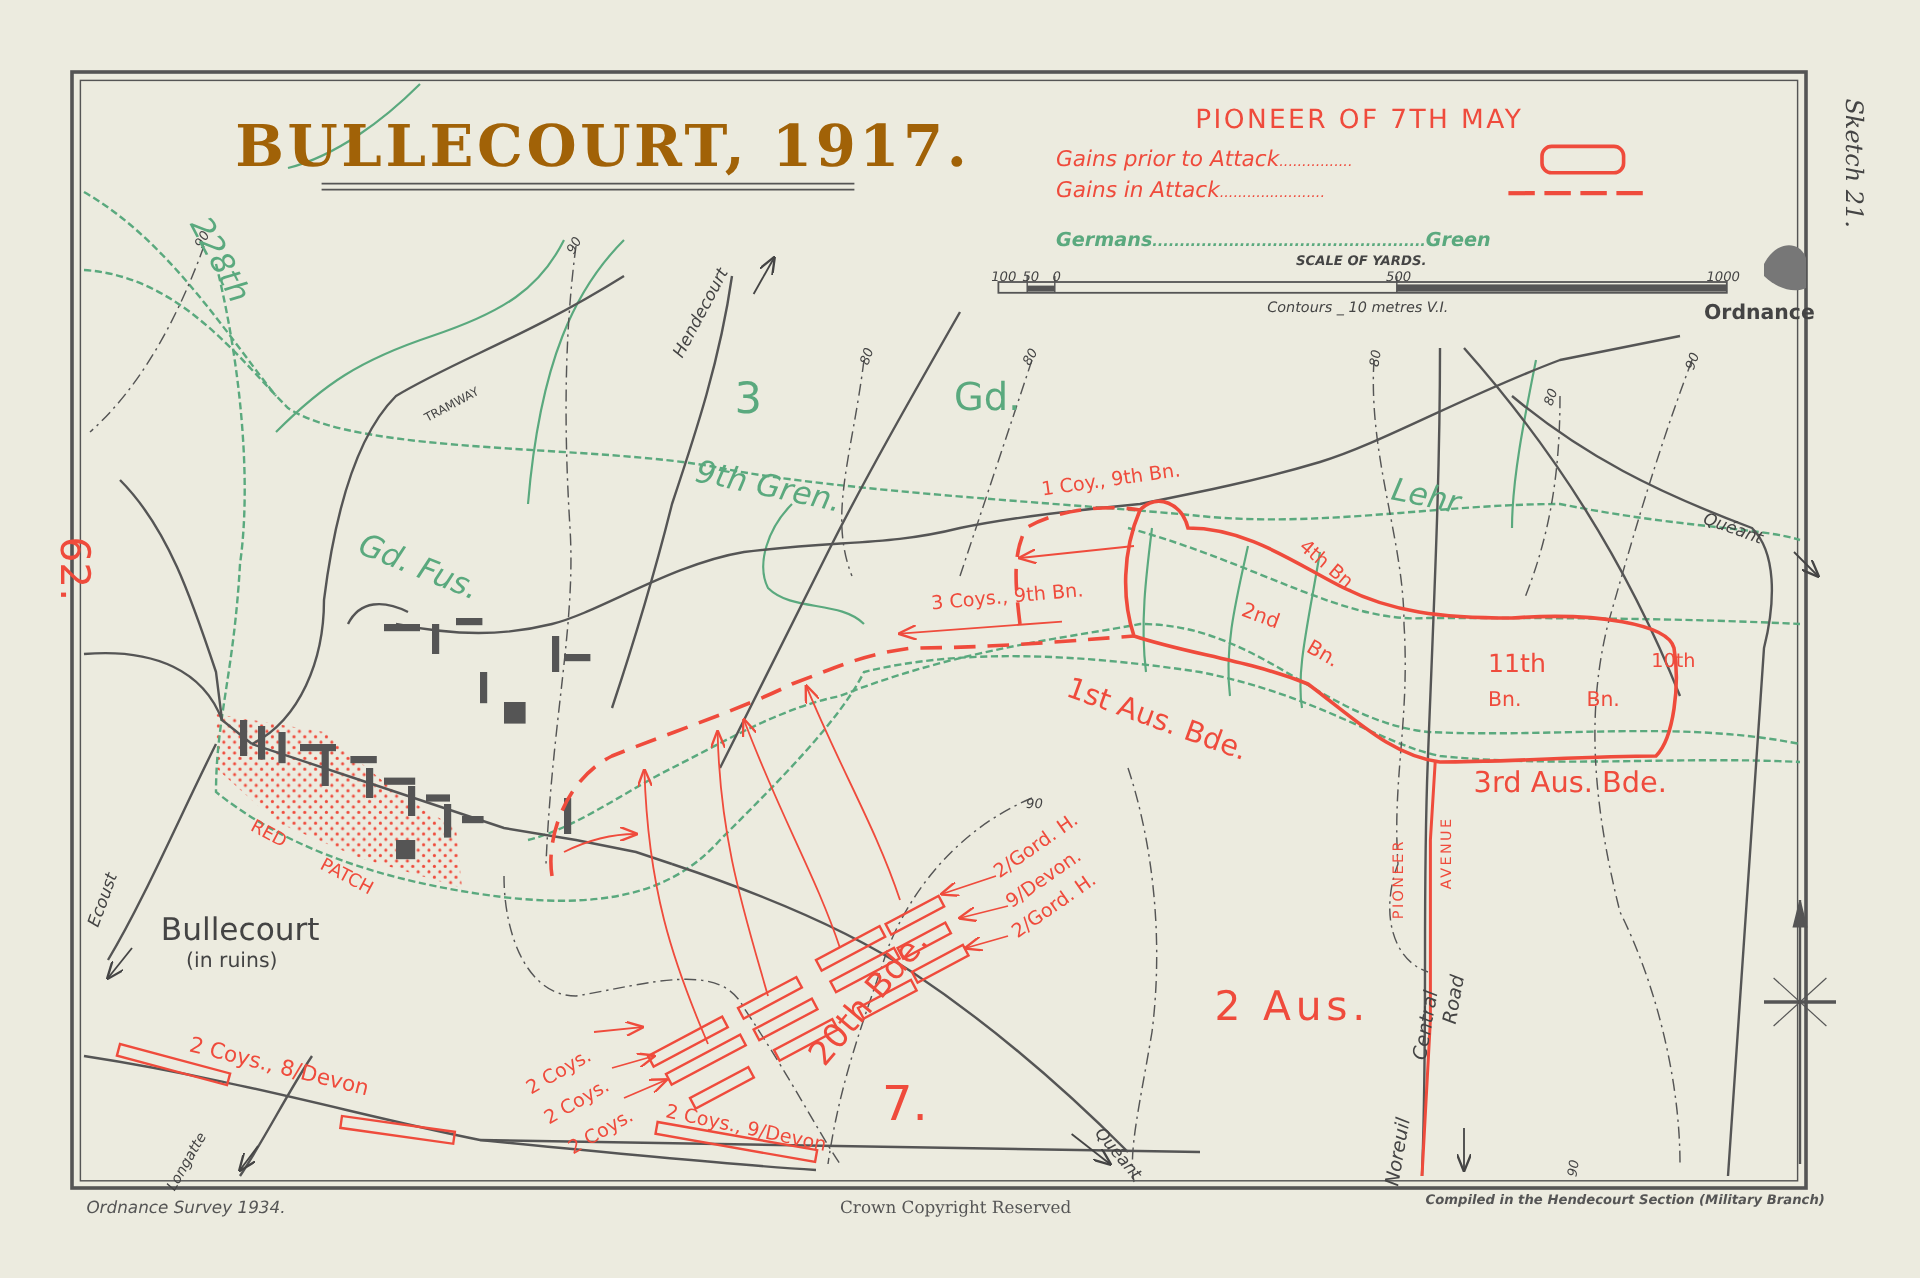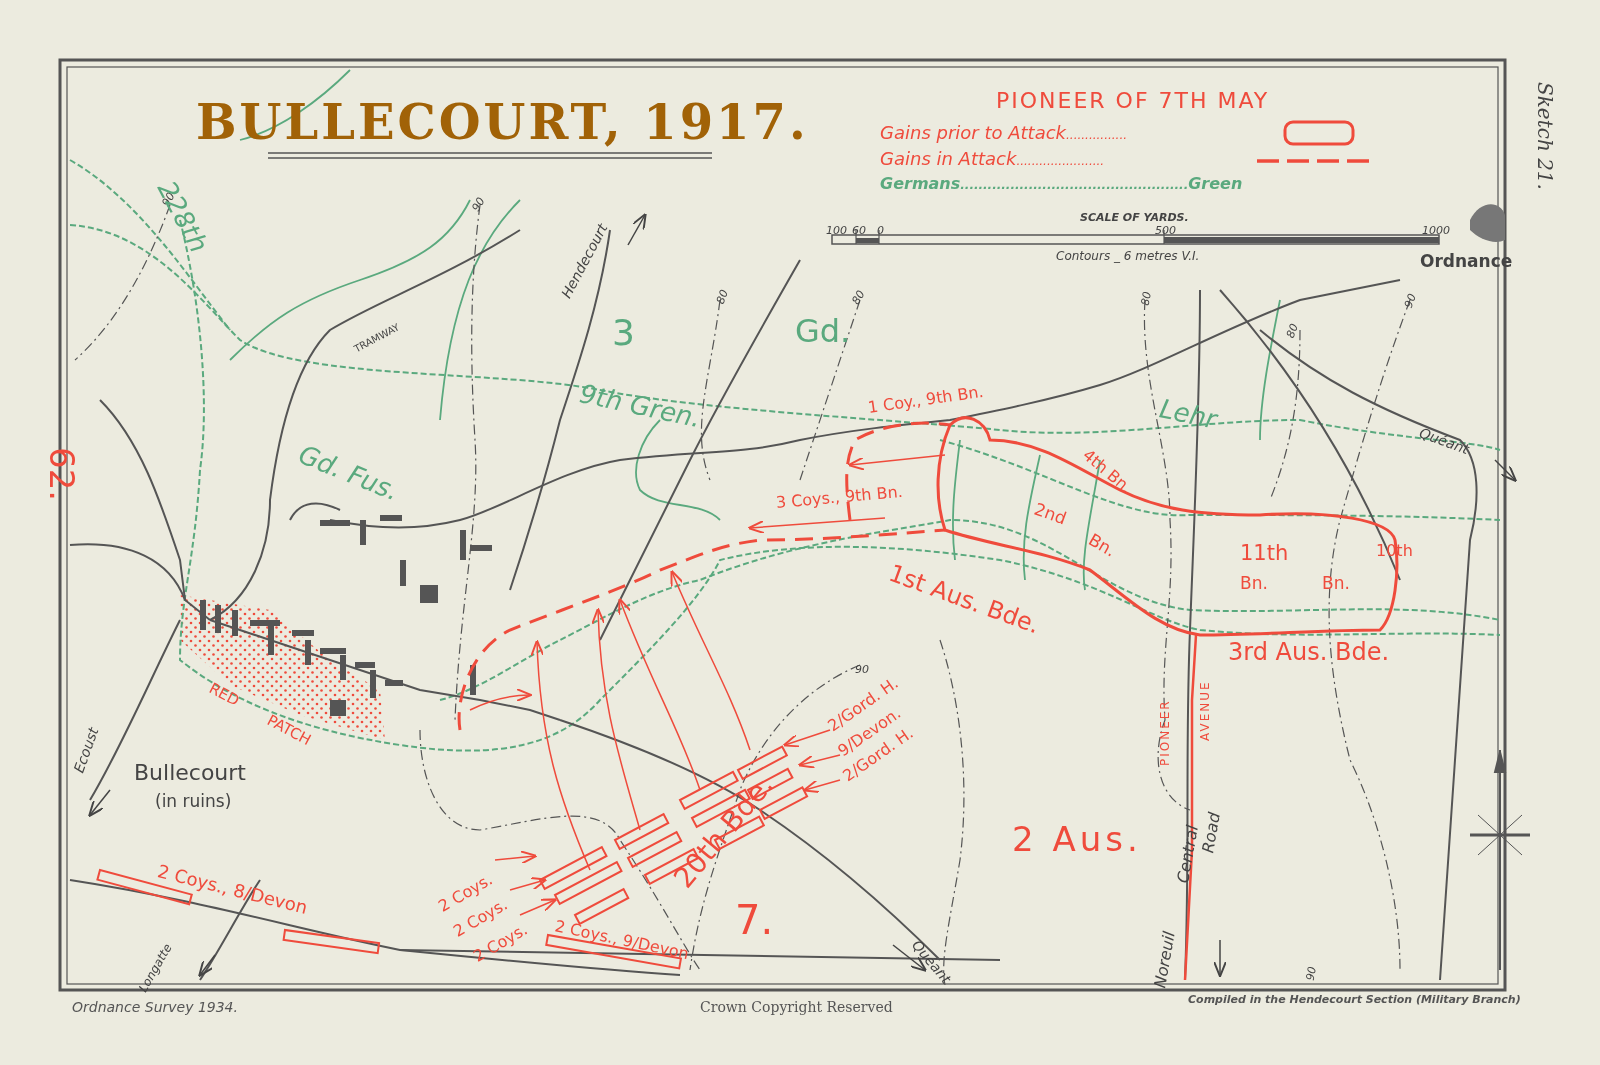--- a/index.html
+++ b/index.html
@@ -1,29 +1,29 @@
 <!DOCTYPE html>
 <html><head>
 <meta charset="utf-8">
 <style>
   html,body{margin:0;padding:0;}
   body{width:1600px;height:1065px;background:#ecebdf;position:relative;overflow:hidden;font-family:"DejaVu Sans",sans-serif;}
   #map{position:absolute;left:0;top:0;width:1600px;height:1065px;}
   .lbl{position:absolute;white-space:nowrap;transform-origin:left center;line-height:1;}
   .red{color:#ef4b3c;}
-  .green{color:#5aa97e;}
+  .green{color:#5aa97e;margin-top:16px;}
   .title{font-family:"DejaVu Serif",serif;font-weight:bold;font-size:48px;letter-spacing:3px;color:#a16207;}
   .legend-title{font-size:22px;letter-spacing:2px;color:#ef4b3c;}
   .legend-row{font-size:18px;font-style:italic;}
   .small-it{font-style:italic;font-size:11px;color:#444;}
   .footer{font-size:14px;color:#555;}
   .unit-r{font-size:20px;color:#ef4b3c;}
   .unit-big{font-size:34px;color:#ef4b3c;}
   .unit-g{font-size:26px;color:#5aa97e;}
-  .place{font-size:22px;color:#444;}
+  .place{font-size:26px;color:#444;}
   .road{font-style:italic;font-size:14px;color:#444;}
   .contour{font-style:italic;font-size:11px;color:#444;}
 </style>
 </head>
 <body>
 
 <svg id="map" viewBox="0 0 1600 1065" xmlns="http://www.w3.org/2000/svg">
   <defs>
     <pattern id="dots" width="9" height="9" patternUnits="userSpaceOnUse">
       <circle cx="2" cy="2" r="1.3" fill="#ef4b3c"></circle>
@@ -197,25 +197,25 @@
 <div class="lbl title" style="left:196px;top:98px;">BULLECOURT, 1917.</div>
 <div class="lbl" style="left:1545px;top:72px;transform:rotate(90deg);font-family:'DejaVu Serif',serif;font-style:italic;font-size:20px;color:#444;">Sketch 21.</div>
 
 <div class="lbl legend-title" style="left:996px;top:90px;">PIONEER OF 7TH MAY</div>
 <div class="lbl legend-row red" style="left:880px;top:124px;"><span>Gains prior to Attack</span><span style="font-size:12px;">................</span></div>
 <div class="lbl legend-row red" style="left:880px;top:150px;"><span>Gains in Attack</span><span style="font-size:12px;">.......................</span></div>
 <div class="lbl legend-row green" style="left:880px;top:176px;font-size:16px;font-weight:bold;"><span>Germans</span><span style="font-size:12px;">..................................................</span><span>Green</span></div>
 
 <div class="lbl small-it" style="left:1080px;top:212px;font-weight:bold;">SCALE OF YARDS.</div>
 <div class="lbl small-it" style="left:826px;top:225px;">100</div>
-<div class="lbl small-it" style="left:852px;top:225px;">60</div>
+<div class="lbl small-it" style="left:852px;top:225px;">50</div>
 <div class="lbl small-it" style="left:877px;top:225px;">0</div>
 <div class="lbl small-it" style="left:1155px;top:225px;">500</div>
 <div class="lbl small-it" style="left:1422px;top:225px;">1000</div>
-<div class="lbl small-it" style="left:1056px;top:250px;font-size:12px;">Contours _ 6 metres V.I.</div>
+<div class="lbl small-it" style="left:1056px;top:250px;font-size:12px;">Contours _ 10 metres V.I.</div>
 
 <div class="lbl place" style="left:134px;top:762px;">Bullecourt</div>
 <div class="lbl" style="left:155px;top:793px;font-size:17px;color:#444;">(in ruins)</div>
 <div class="lbl" style="left:1420px;top:253px;font-size:17px;color:#444;font-weight:bold;">Ordnance</div>
 <div class="lbl red" style="left:210px;top:680px;font-size:15px;transform:rotate(28deg);">RED</div>
 <div class="lbl red" style="left:268px;top:712px;font-size:15px;transform:rotate(28deg);">PATCH</div>
 <div class="lbl" style="left:355px;top:345px;font-size:10px;color:#444;transform:rotate(-28deg);">TRAMWAY</div>
 
 <div class="lbl road" style="left:565px;top:290px;transform:rotate(-62deg);">Hendecourt</div>
 <div class="lbl road" style="left:78px;top:765px;transform:rotate(-70deg);">Ecoust</div>

